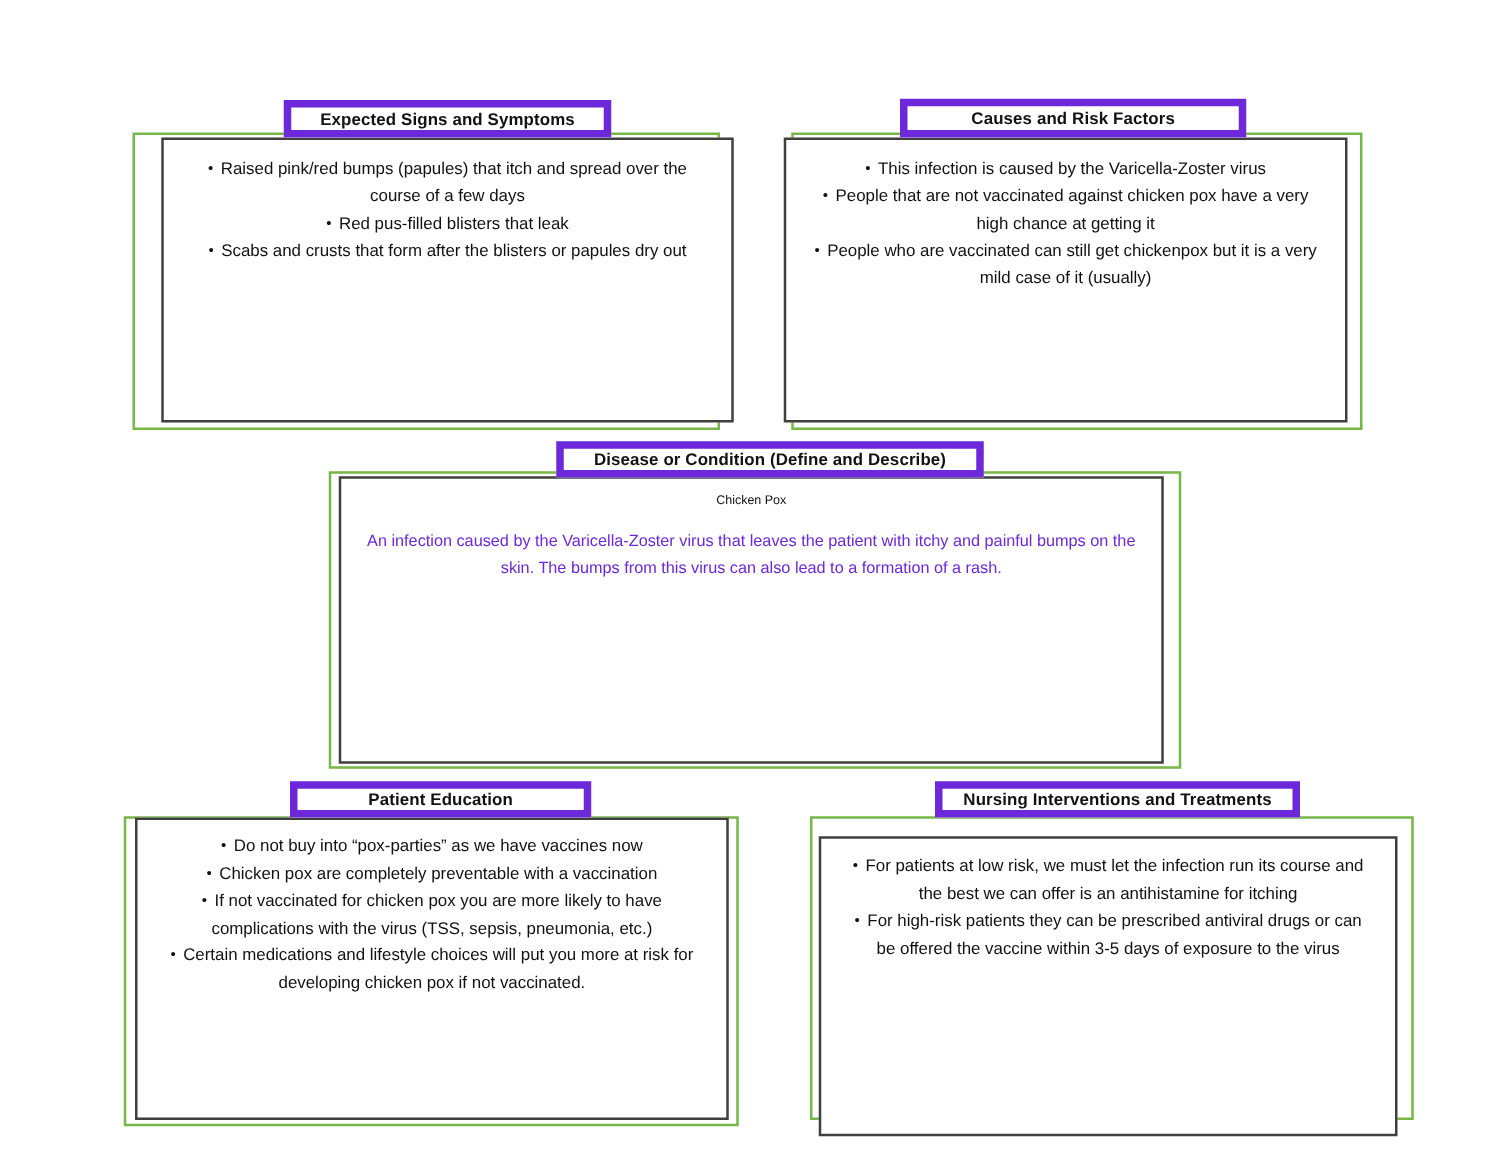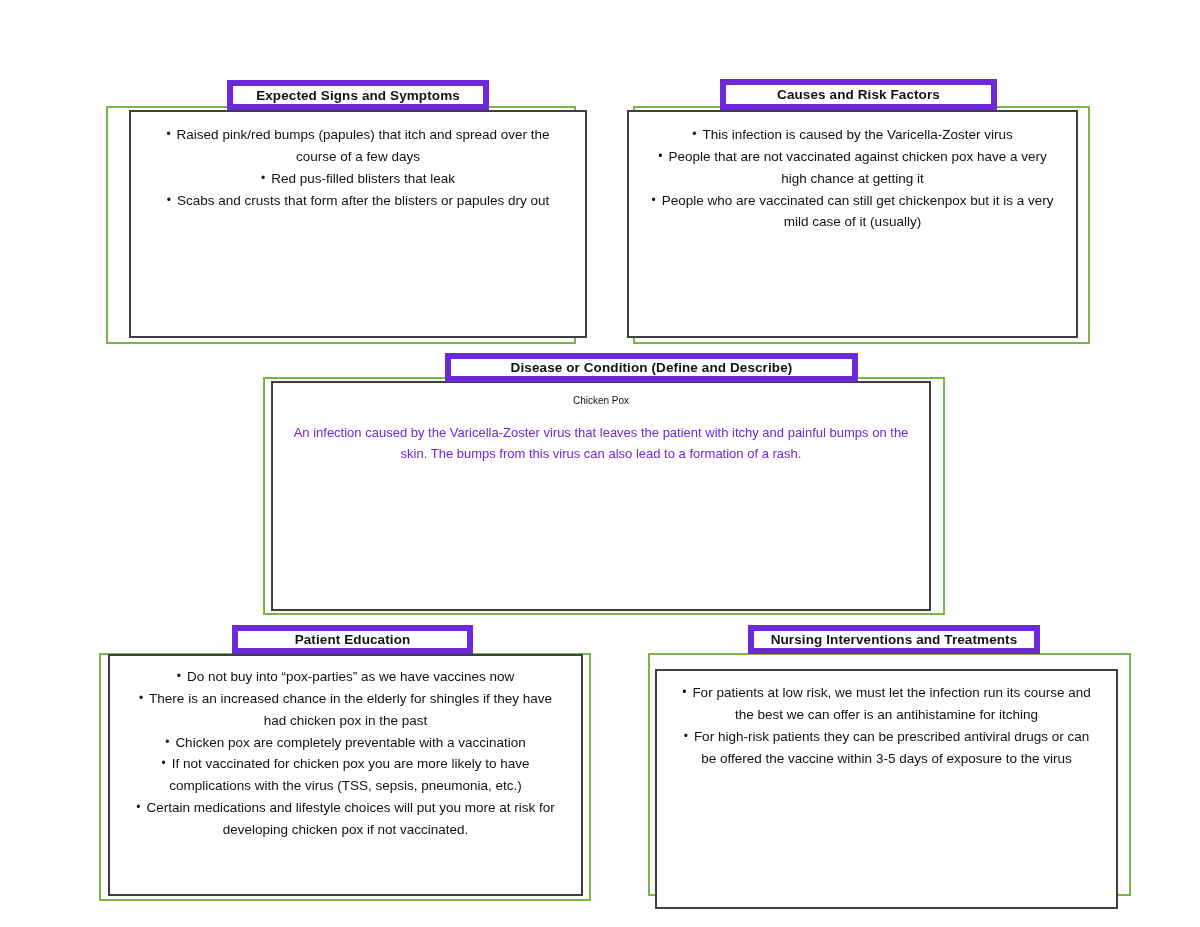--- a/index.html
+++ b/index.html
@@ -147,32 +147,31 @@
   </div>
 
   <div class="section">
     <div class="green-frame" style="left:263px; top:377px; width:682px; height:238px;"></div>
     <div class="content-box" style="left:271px; top:381px; width:660px; height:230px;">
       <div class="body-inner" style="padding:12px 16px;">
         <p class="para-title">Chicken Pox</p>
         <p class="center-para">An infection caused by the Varicella-Zoster virus that leaves the patient with itchy and painful bumps on the skin. The bumps from this virus can also lead to a formation of a rash.</p>
       </div>
     </div>
-    <div class="header-tab" style="left:445px; top:353px; width:413px; height:29px;">
+    <div class="header-tab" style="left:445px; top:353px; width:342px; height:29px;">
       <span class="header-label">Disease or Condition (Define and Describe)</span>
     </div>
   </div>
 
   <div class="section">
     <div class="green-frame" style="left:99px; top:653px; width:492px; height:248px;"></div>
     <div class="content-box" style="left:108px; top:654px; width:475px; height:242px;">
       <div class="body-inner" style="padding:10px 16px;">
         <ul class="bullets">
           <li><span class="bullet-dot">•</span><span>Do not buy into “pox-parties” as we have vaccines now</span></li>
-          <li><span class="bullet-dot">•</span><span>There is an increased chance in the elderly for shingles if they have had chicken pox in the past</span></li>
           <li><span class="bullet-dot">•</span><span>Chicken pox are completely preventable with a vaccination</span></li>
           <li><span class="bullet-dot">•</span><span>If not vaccinated for chicken pox you are more likely to have complications with the virus (TSS, sepsis, pneumonia, etc.)</span></li>
           <li><span class="bullet-dot">•</span><span>Certain medications and lifestyle choices will put you more at risk for developing chicken pox if not vaccinated.</span></li>
         </ul>
       </div>
     </div>
     <div class="header-tab" style="left:232px; top:625px; width:241px; height:29px;">
       <span class="header-label">Patient Education</span>
     </div>
   </div>

